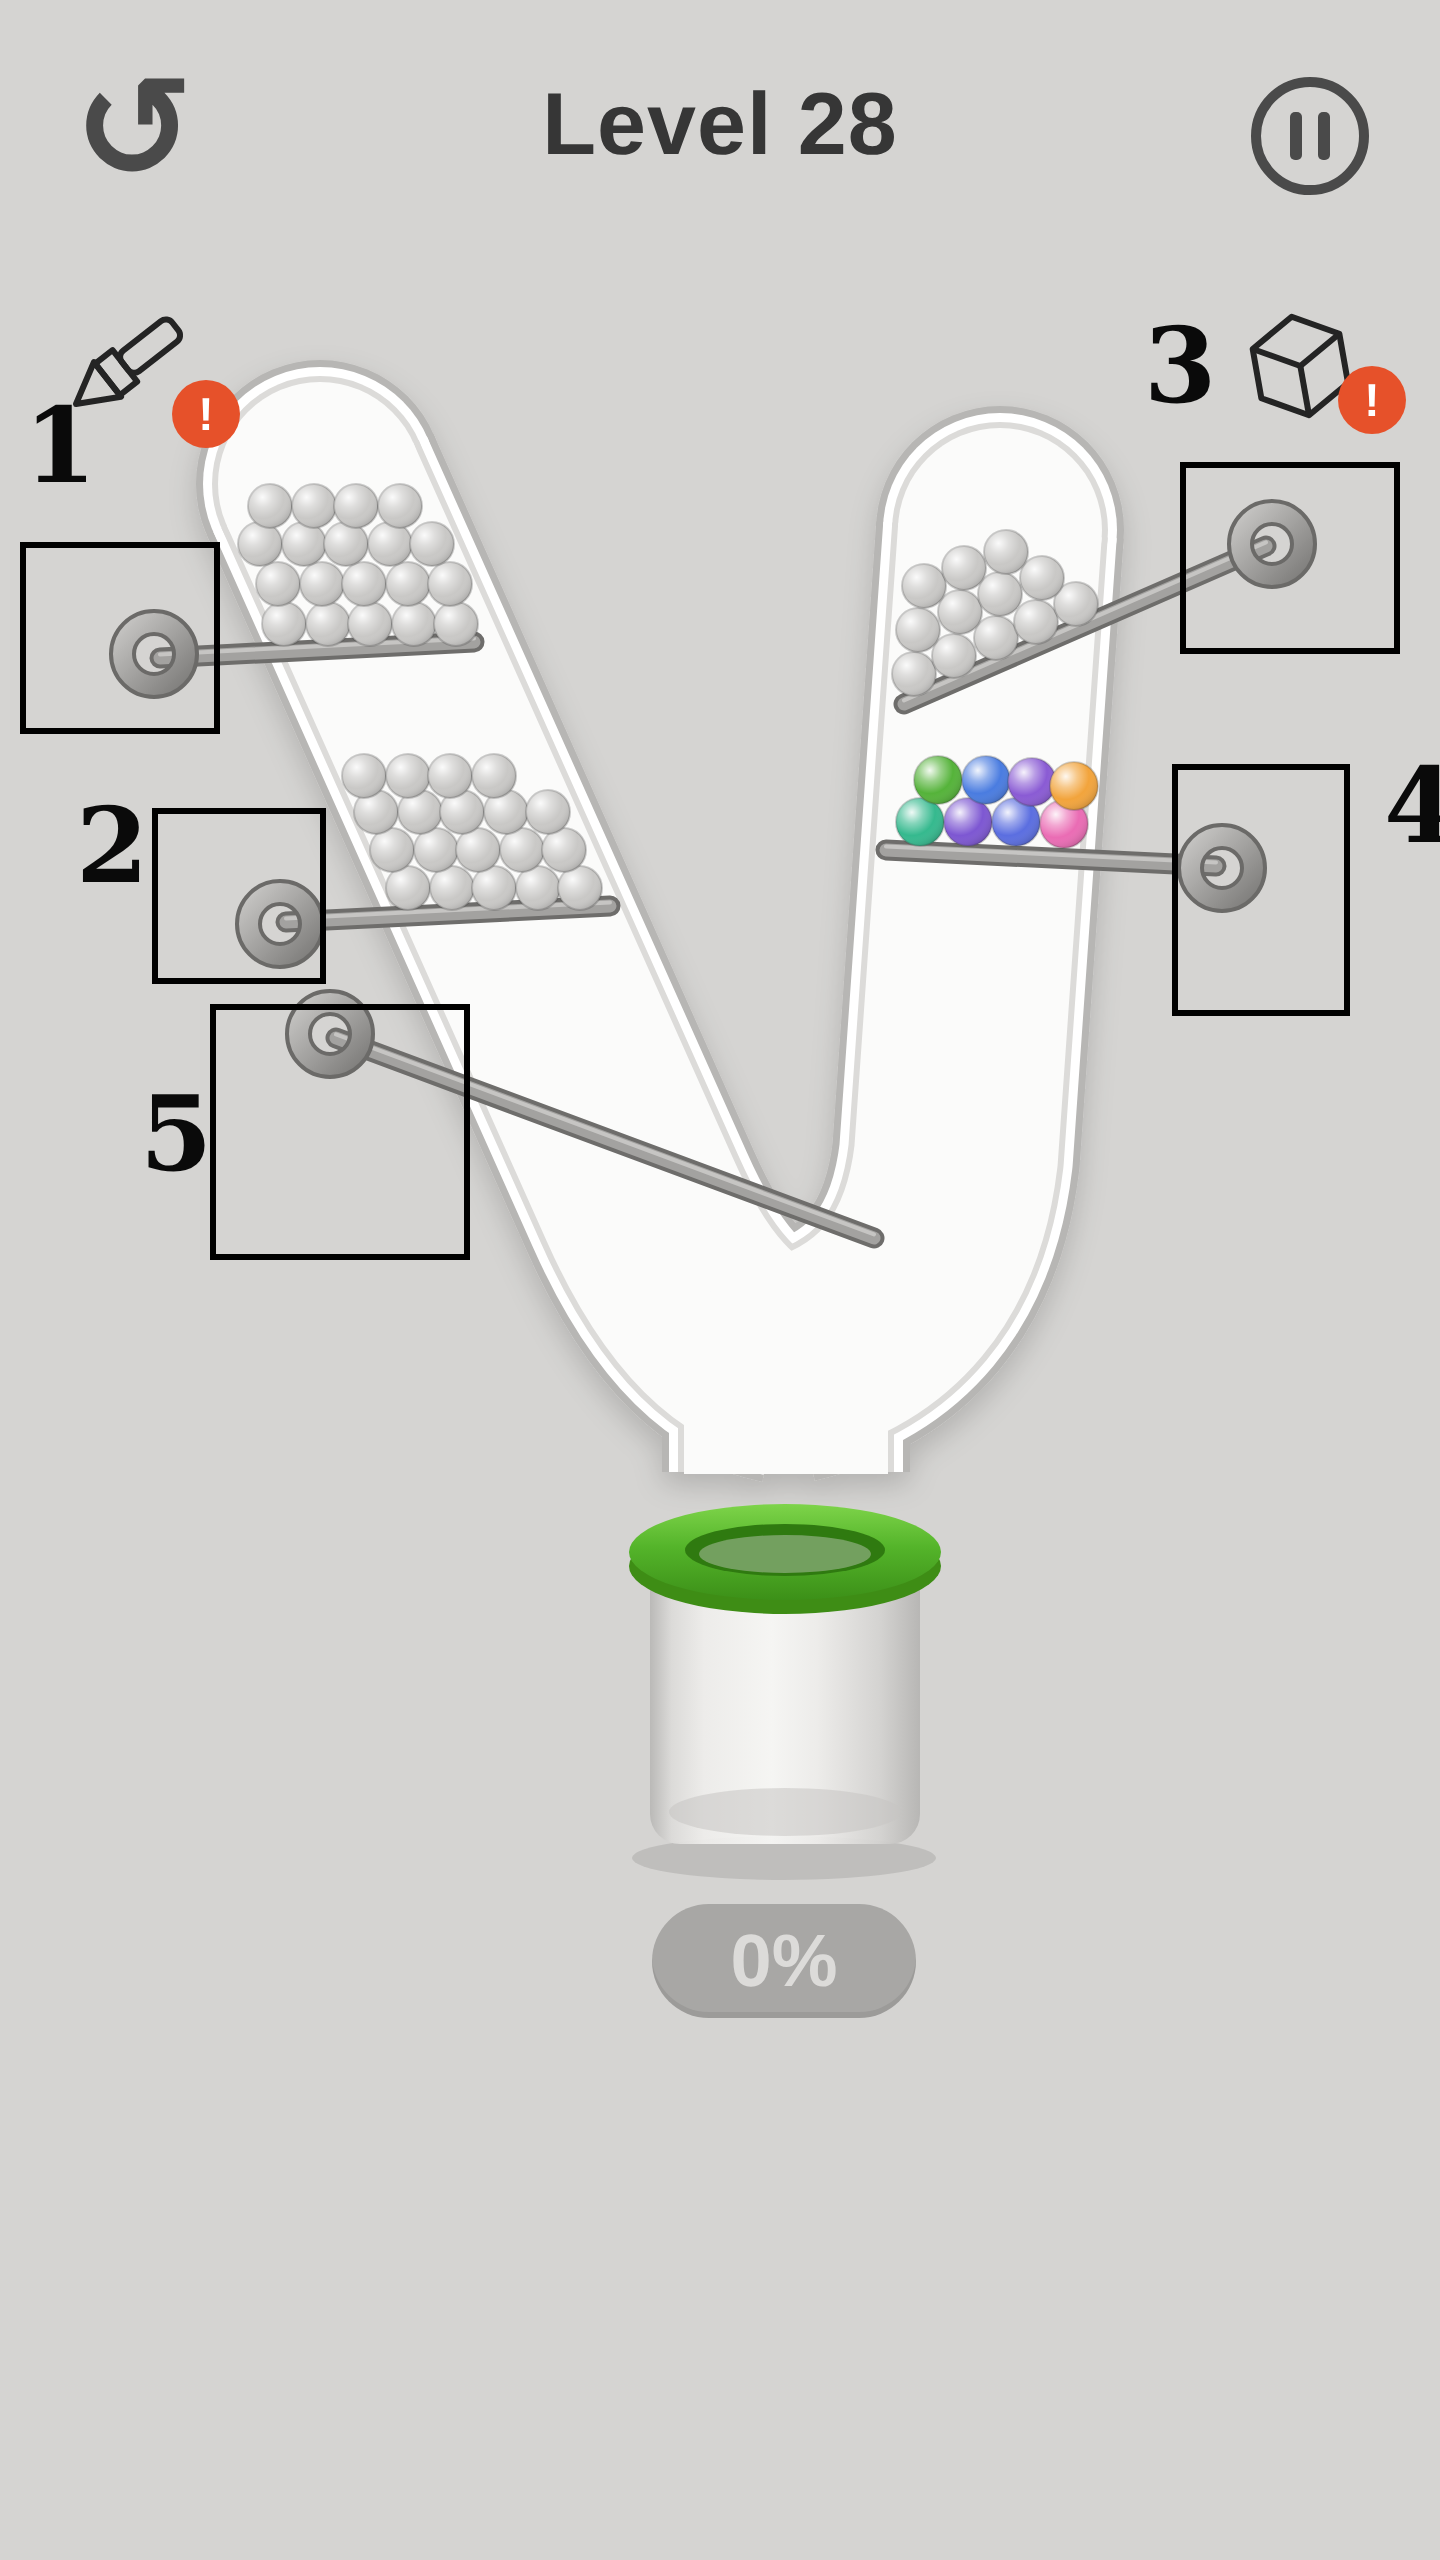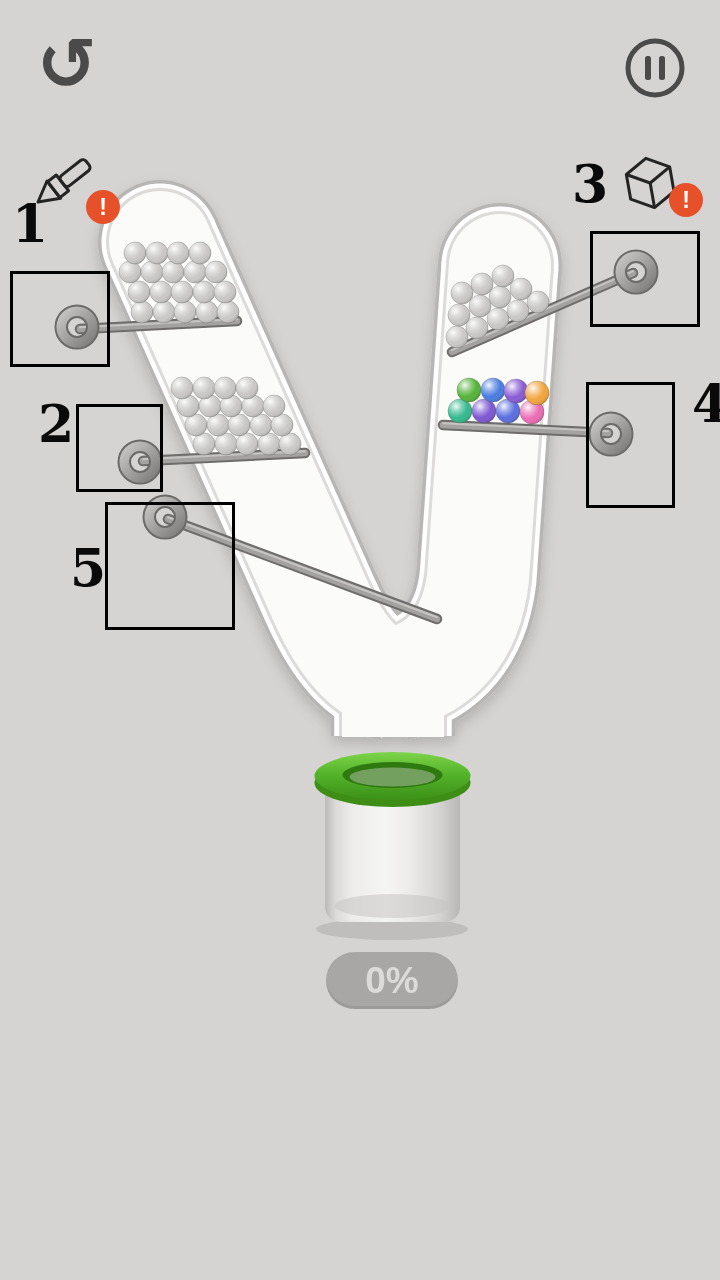--- a/index.html
+++ b/index.html
@@ -284,20 +284,21 @@
       <div class="ann-num" style="left: 38px; top: 398px;">2</div>
       <div class="ann-box" style="left: 590px; top: 231px; width: 110px; height: 96px;"></div>
       <div class="ann-num" style="left: 572px; top: 158px;">3</div>
       <div class="ann-box" style="left: 586px; top: 382px; width: 89px; height: 126px;"></div>
       <div class="ann-num" style="left: 692px; top: 378px;">4</div>
       <div class="ann-box" style="left: 105px; top: 502px; width: 130px; height: 128px;"></div>
       <div class="ann-num" style="left: 70px; top: 542px;">5</div>
     </div>
 
   <div id="restart">↺</div>
+  <div id="title">Level 28</div>
   <svg id="pause" width="66" height="66" viewBox="0 0 66 66">
     <circle cx="33" cy="33" r="27" fill="none" stroke="#4a4a4a" stroke-width="5"></circle>
     <rect x="23" y="21" width="6" height="24" rx="2.5" fill="#4a4a4a"></rect>
     <rect x="37" y="21" width="6" height="24" rx="2.5" fill="#4a4a4a"></rect>
   </svg>
 
   <svg class="booster" style="left:26px;top:146px" width="86" height="82" viewBox="0 0 86 82">
     <g transform="translate(12,56) rotate(-38)" fill="none" stroke="#242424" stroke-width="3" stroke-linejoin="round">
       <polygon points="0,0 20,-11 20,11"></polygon>
       <rect x="20" y="-10" width="11" height="20"></rect>

